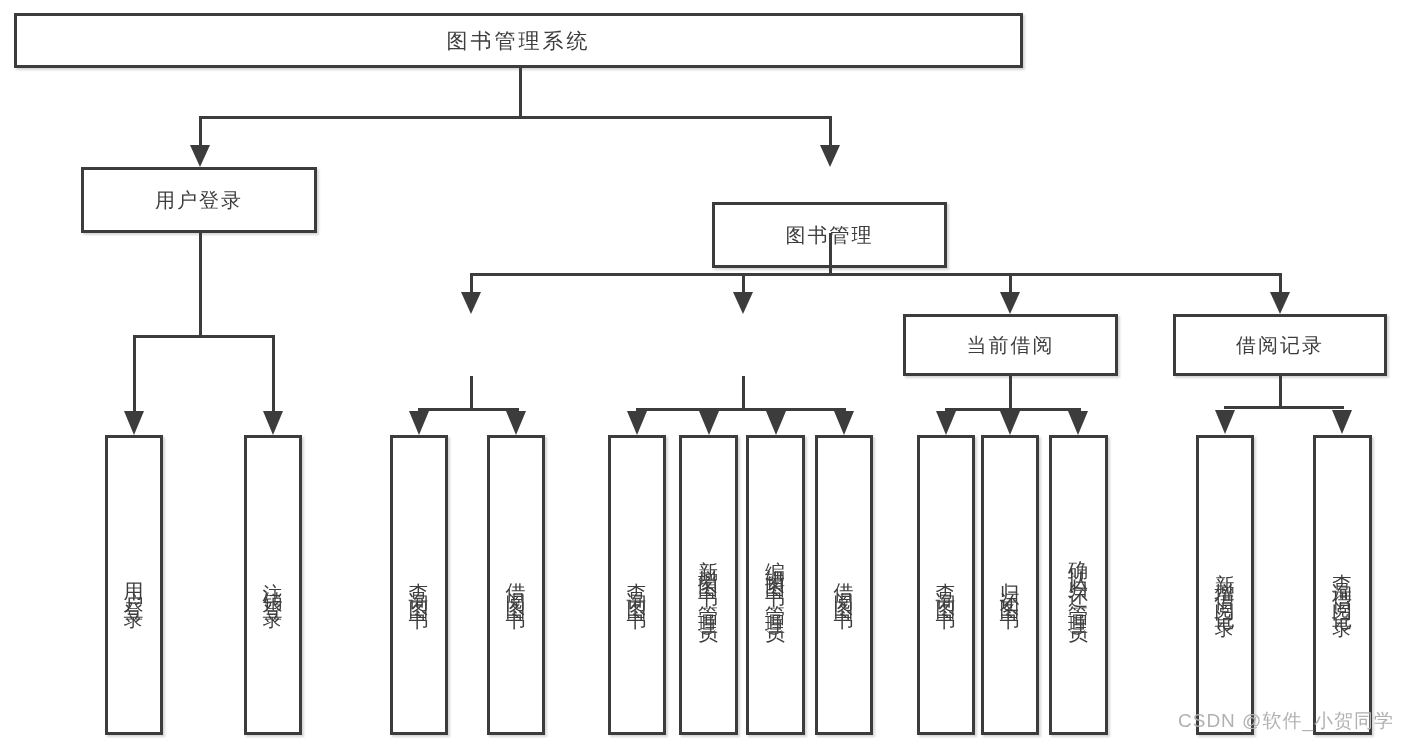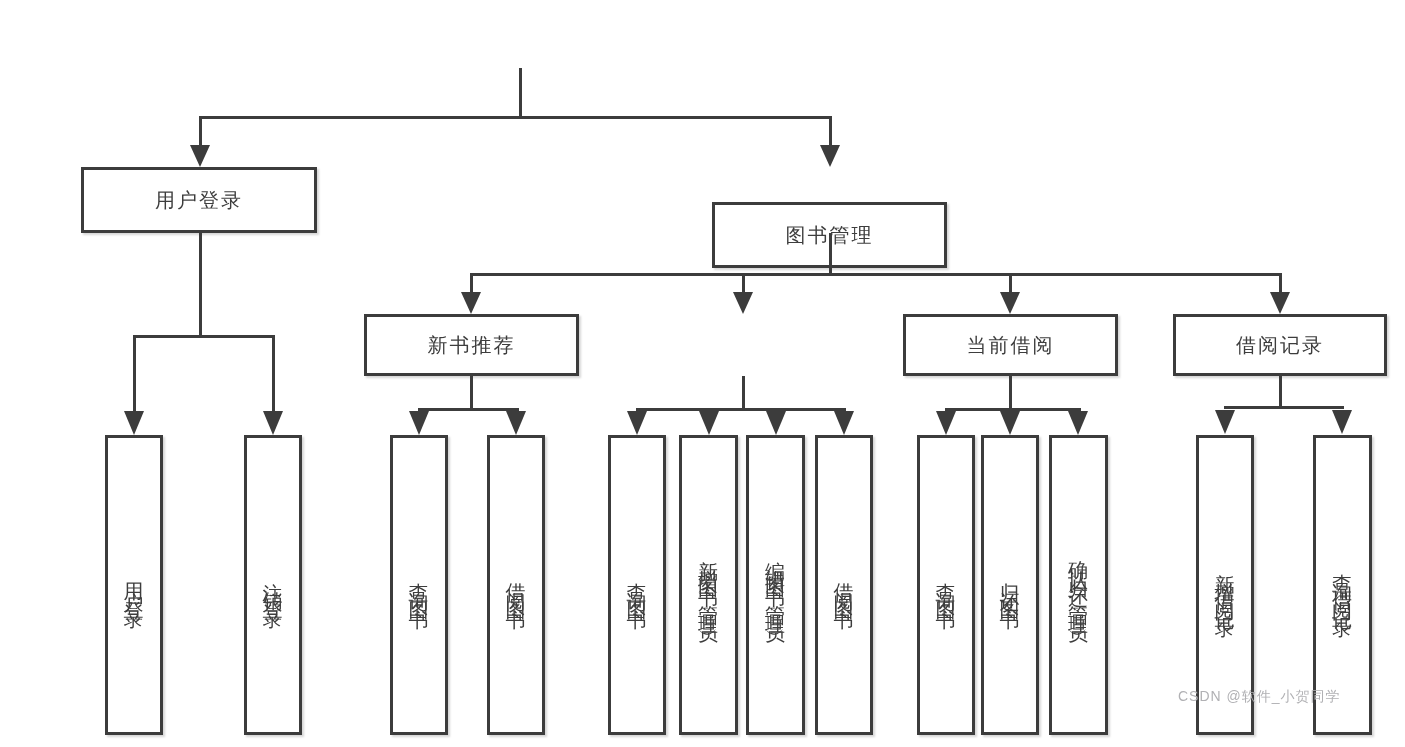--- a/index.html
+++ b/index.html
@@ -26,41 +26,41 @@
     font-size:20px;letter-spacing:9px;color:var(--text);line-height:1;
   }
   .ln{position:absolute;background:var(--line);}
   .tri{
     position:absolute;width:0;height:0;
     border-left:10px solid transparent;border-right:10px solid transparent;
     border-top:22px solid var(--line);
   }
   .tri.t24{border-top-width:24px;}
   #watermark{
-    position:absolute;left:1178px;top:688px;z-index:6;
-    font-size:14px;letter-spacing:1px;color:var(--wm);white-space:nowrap;
+    position:absolute;left:1178px;top:708px;z-index:6;
+    font-size:19px;letter-spacing:1px;color:var(--wm);white-space:nowrap;
   }
 </style>
 </head>
 <body>
 
 <div id="stage">
 
+  <div class="box" style="left:14px;top:13px;width:1009px;height:55px;">
+    <span class="hl hl-root">图书管理系统</span>
+  </div>
 
   <div class="box" style="left:81px;top:167px;width:236px;height:66px;">
     <span class="hl">用户登录</span>
   </div>
 
   <div class="box" style="left:712px;top:167px;width:235px;height:66px;margin-top:35px;">
     <span class="hl">图书管理</span>
   </div>
 
-  <div class="box" style="left:364px;top:314px;width:215px;height:62px;">
-    <span class="hl">新书推荐</span>
-  </div>
 
 
   <div class="box" style="left:903px;top:314px;width:215px;height:62px;">
     <span class="hl">当前借阅</span>
   </div>
 
   <div class="box" style="left:1173px;top:314px;width:214px;height:62px;">
     <span class="hl">借阅记录</span>
   </div>
 

